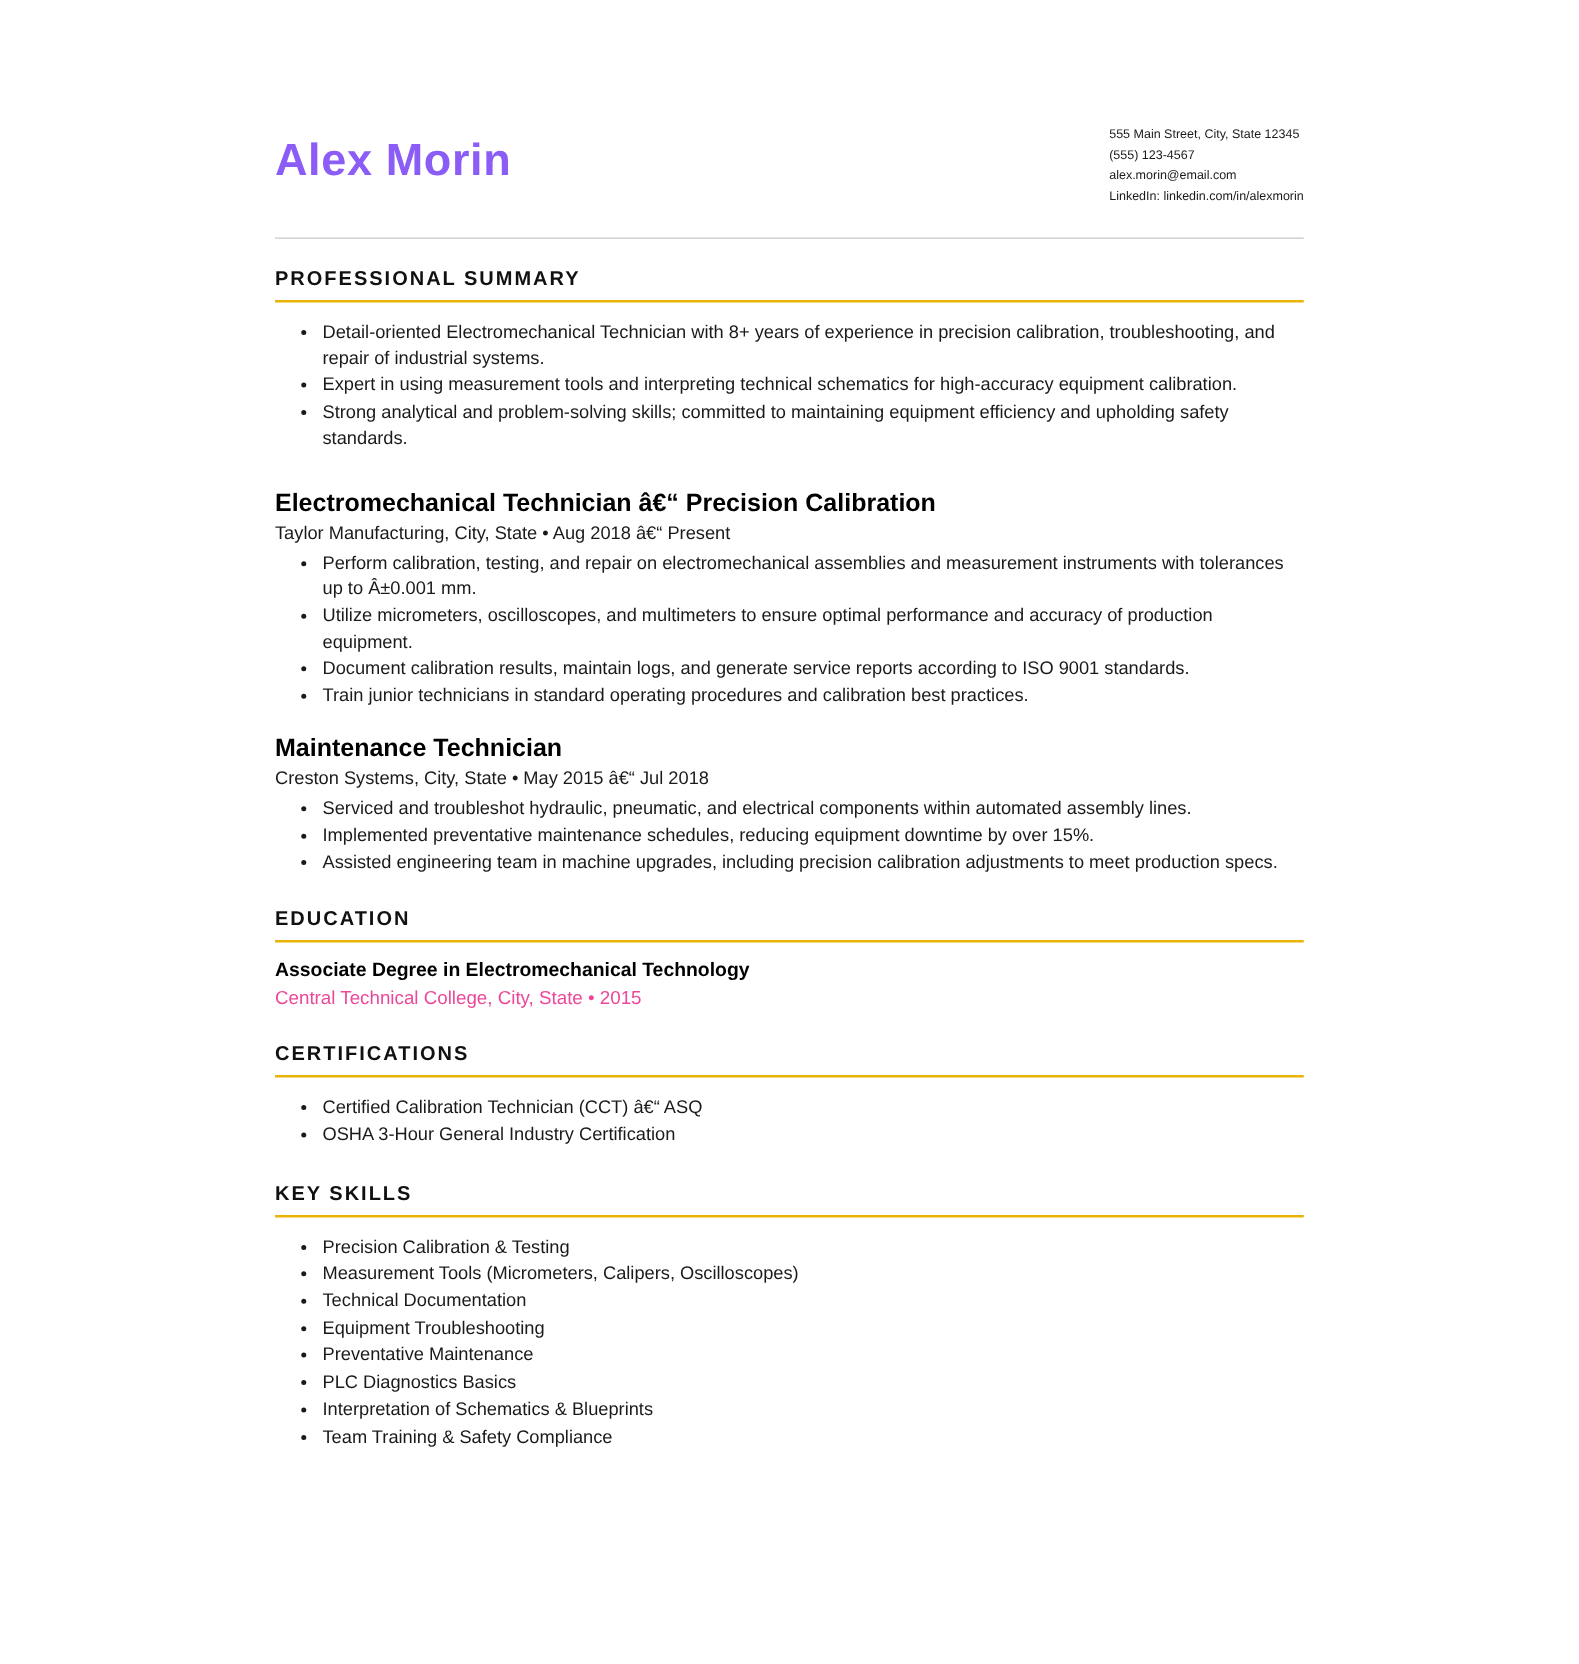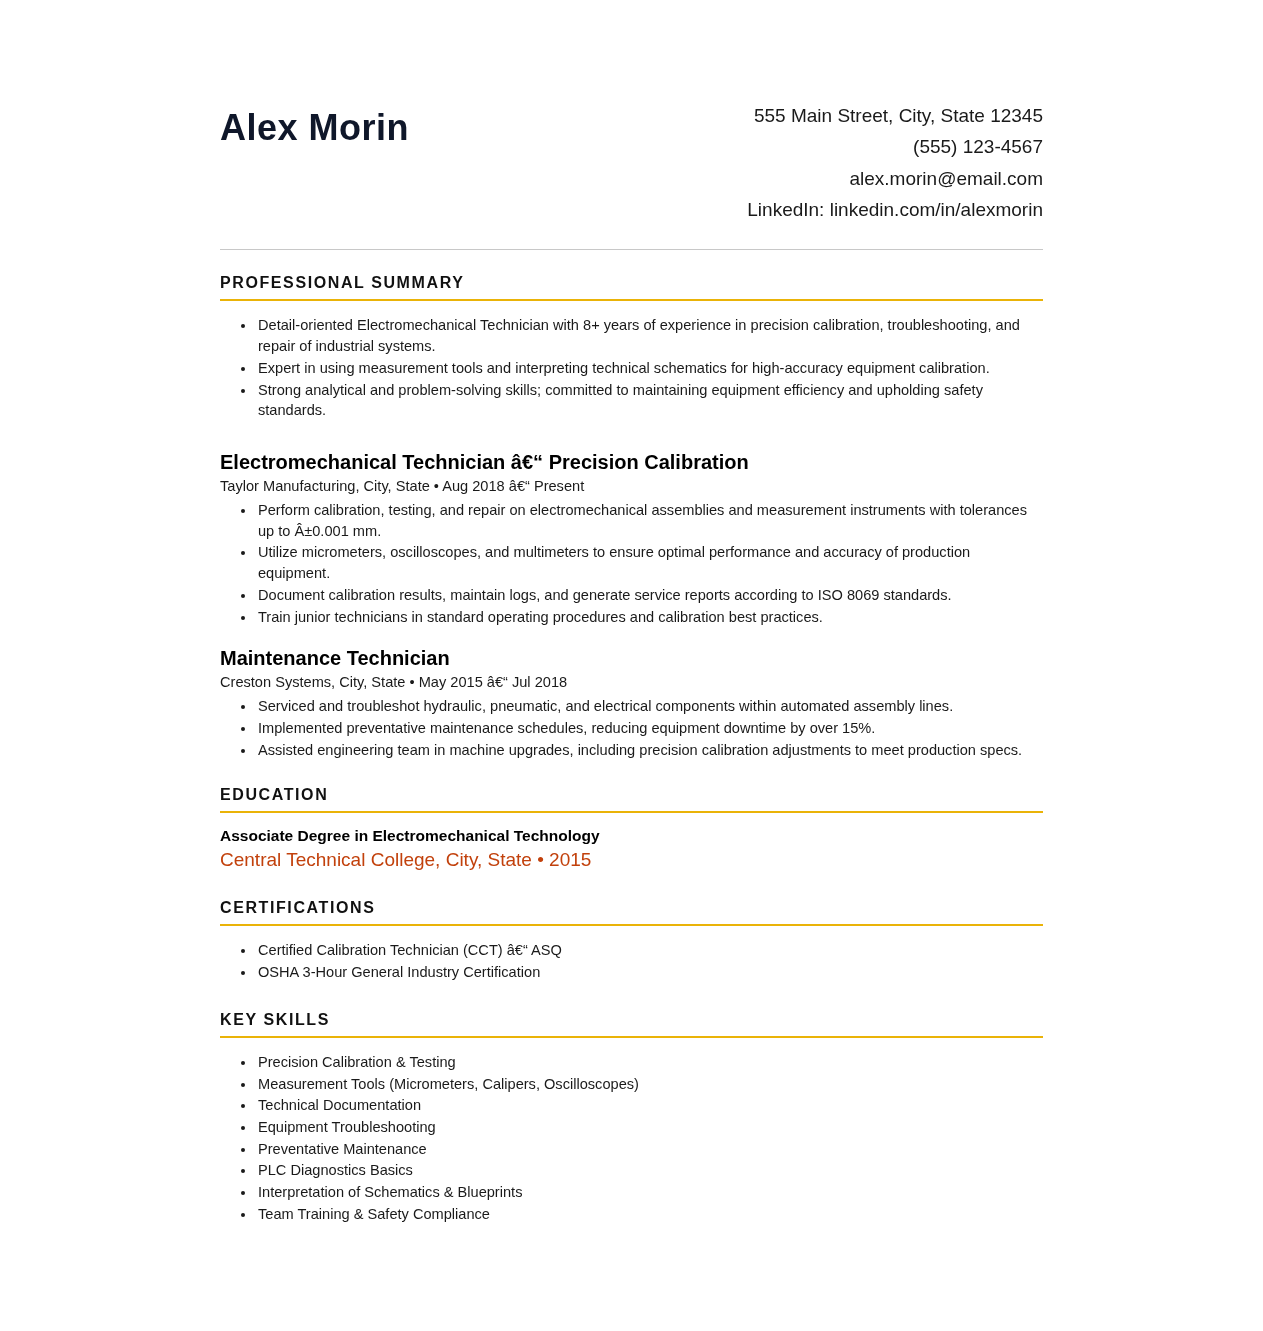--- a/index.html
+++ b/index.html
@@ -27,25 +27,25 @@
     align-items: flex-start;
     justify-content: space-between;
     padding-bottom: 24px;
   }
   .name {
     font-size: 36px;
     font-weight: bold;
     letter-spacing: 0.5px;
     line-height: 1.1;
     margin-top: 30px;
-    color: #0f172a;
+    color: #8b5cf6;
   }
   .contact {
-    text-align: right;
-    font-size: 19px;
+    text-align: left;
+    font-size: 10px;
     line-height: 1.65;
     color: #1a1a1a;
     padding-top: 22px;
   }
   .contact div {
     white-space: nowrap;
   }
   .rule-top {
     border-bottom: 1px solid #c8c8c8;
     margin: 0 0 24px 0;
@@ -93,22 +93,22 @@
     color: #1a1a1a;
     margin-bottom: 6px;
   }
   .edu-degree {
     font-size: 15.5px;
     font-weight: bold;
     color: #000;
     margin-bottom: 4px;
   }
   .edu-meta {
-    font-size: 19px;
-    color: #c2410c;
+    font-size: 15px;
+    color: #ec4899;
   }
   .section.experience .section-title { margin-bottom: 16px; }
   .section.summary { margin-bottom: 30px; }
   .section.education { margin-bottom: 28px; }
   .section.certifications { margin-bottom: 28px; }
 </style>
 </head>
 <body>
 
 <div class="page">
@@ -135,21 +135,21 @@
   </div>
 
   <div class="section experience">
 
     <div class="job">
       <div class="job-title">Electromechanical Technician â€“ Precision Calibration</div>
       <div class="job-meta">Taylor Manufacturing, City, State  •  Aug 2018 â€“ Present</div>
       <ul class="bullets">
         <li>Perform calibration, testing, and repair on electromechanical assemblies and measurement instruments with tolerances up to Â±0.001 mm.</li>
         <li>Utilize micrometers, oscilloscopes, and multimeters to ensure optimal performance and accuracy of production equipment.</li>
-        <li>Document calibration results, maintain logs, and generate service reports according to ISO 8069 standards.</li>
+        <li>Document calibration results, maintain logs, and generate service reports according to ISO 9001 standards.</li>
         <li>Train junior technicians in standard operating procedures and calibration best practices.</li>
       </ul>
     </div>
 
     <div class="job">
       <div class="job-title">Maintenance Technician</div>
       <div class="job-meta">Creston Systems, City, State  •  May 2015 â€“ Jul 2018</div>
       <ul class="bullets">
         <li>Serviced and troubleshot hydraulic, pneumatic, and electrical components within automated assembly lines.</li>
         <li>Implemented preventative maintenance schedules, reducing equipment downtime by over 15%.</li>

